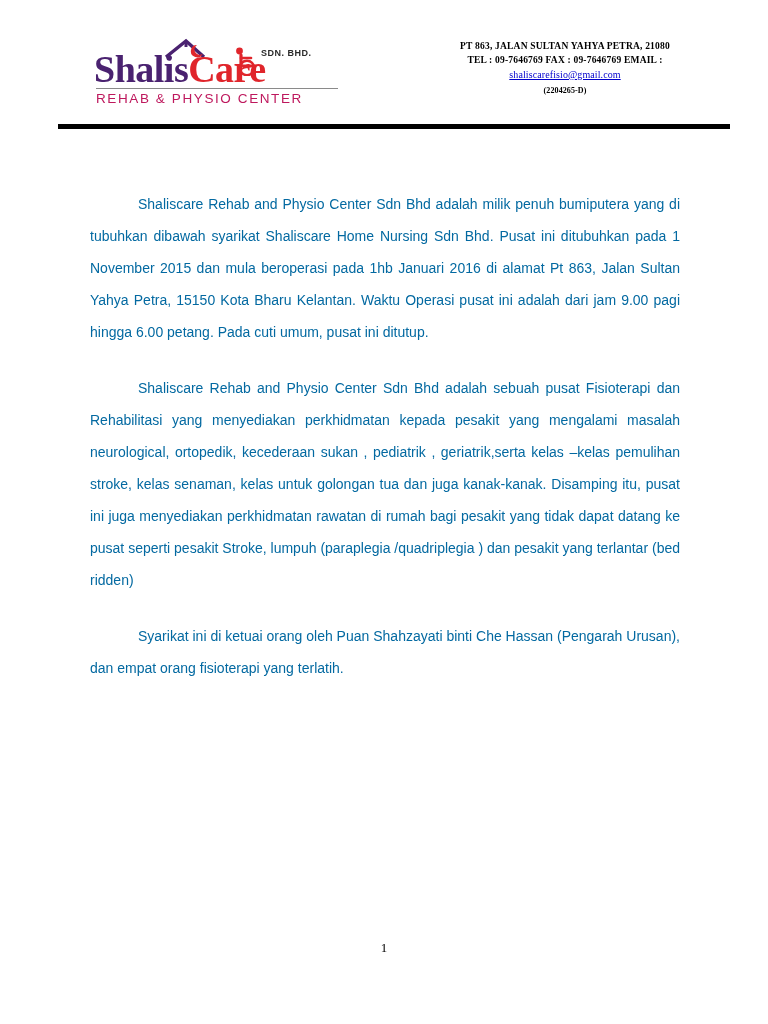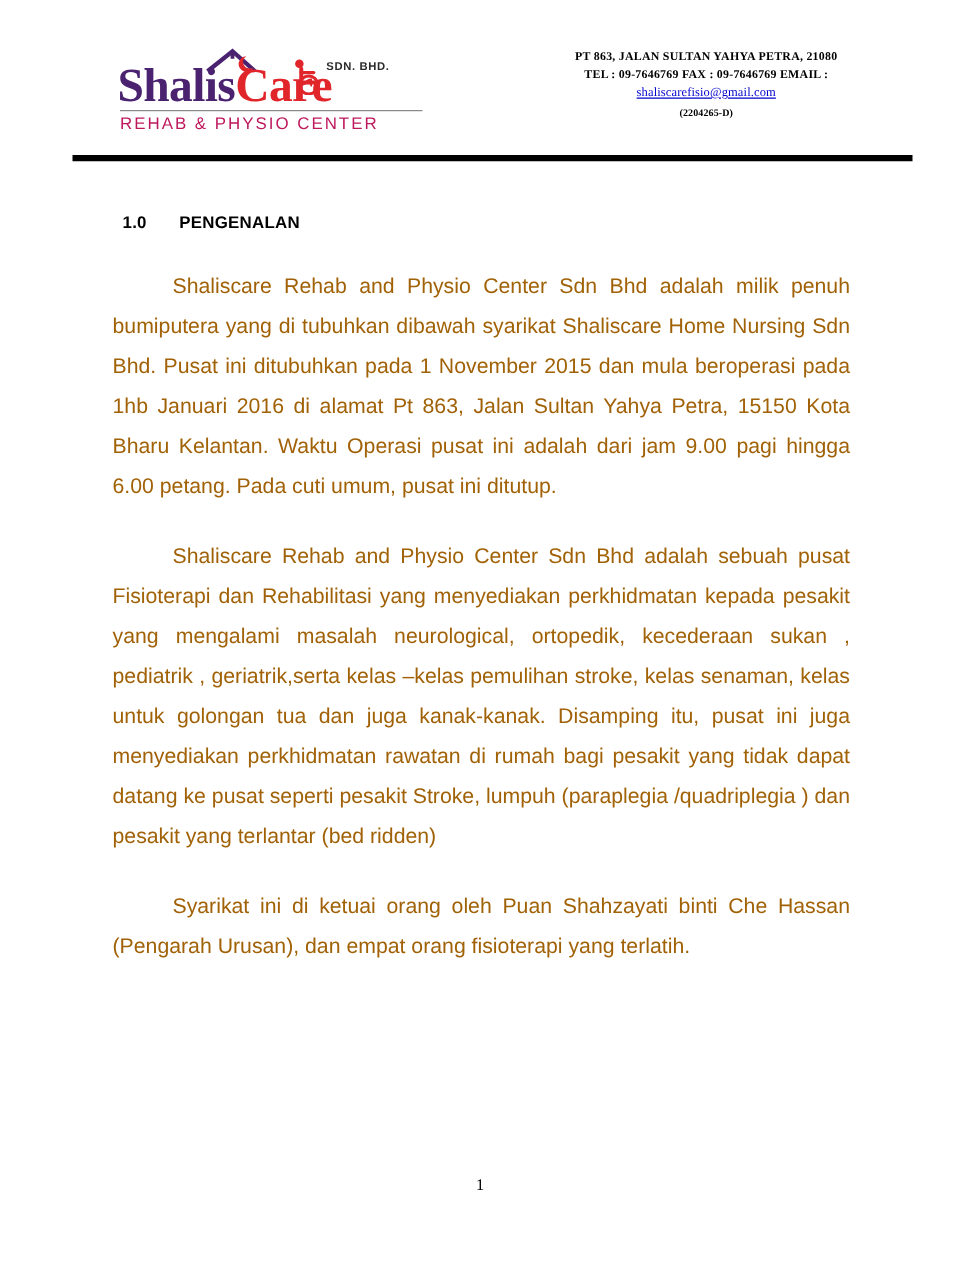--- a/index.html
+++ b/index.html
@@ -160,27 +160,27 @@
     font-weight: bold;
     font-size: 13.5px;
     margin: 0 0 0 8px;
     padding-top: 10px;
     letter-spacing: 0.2px;
   }
   .section-heading .num { margin-right: 26px; }
 
   .para {
     font-family: "Liberation Sans", sans-serif;
-    font-size: 17px;
+    font-size: 14px;
     line-height: 32px;
     text-align: justify;
     margin: 0;
     padding: 0;
     text-indent: 48px;
-    color: #a16207;
+    color: #0369a1;
   }
   .para.first { margin-top: 28px; }
   .para.gap { margin-top: 24px; }
 
   
   .page-number {
     position: absolute;
     left: 0;
     top: 940px;
     width: 768px;
@@ -228,23 +228,20 @@
       <a class="address-email" href="#">shaliscarefisio@gmail.com</a>
       <div class="address-regno">(2204265-D)</div>
     </div>
 
   </div>
 
   <div class="header-rule"></div>
 
   <div class="content">
 
-    <div class="section-heading">
-      <span class="num">1.0</span><span>PENGENALAN</span>
-    </div>
 
     <p class="para first">Shaliscare Rehab and Physio Center Sdn Bhd adalah milik penuh bumiputera yang di tubuhkan dibawah syarikat Shaliscare Home Nursing Sdn Bhd. Pusat ini ditubuhkan pada 1 November  2015 dan mula beroperasi pada 1hb Januari 2016 di alamat Pt 863, Jalan Sultan Yahya Petra, 15150 Kota Bharu Kelantan. Waktu Operasi pusat  ini adalah dari jam 9.00 pagi hingga 6.00 petang. Pada  cuti umum, pusat ini ditutup.</p>
     <p class="para gap">Shaliscare Rehab and Physio Center Sdn Bhd adalah sebuah pusat Fisioterapi dan Rehabilitasi yang menyediakan perkhidmatan kepada pesakit yang mengalami masalah neurological, ortopedik, kecederaan sukan , pediatrik , geriatrik,serta kelas –kelas pemulihan stroke, kelas senaman, kelas untuk golongan tua dan juga kanak-kanak. Disamping itu, pusat ini juga menyediakan perkhidmatan rawatan di rumah bagi pesakit yang tidak dapat datang ke pusat seperti pesakit Stroke, lumpuh (paraplegia /quadriplegia ) dan pesakit yang terlantar (bed ridden)</p>
     <p class="para gap">Syarikat ini di ketuai orang oleh Puan Shahzayati binti Che Hassan (Pengarah Urusan), dan empat orang fisioterapi yang terlatih.</p>
 
   </div>
 
   <div class="page-number">1</div>
 
 </div>

